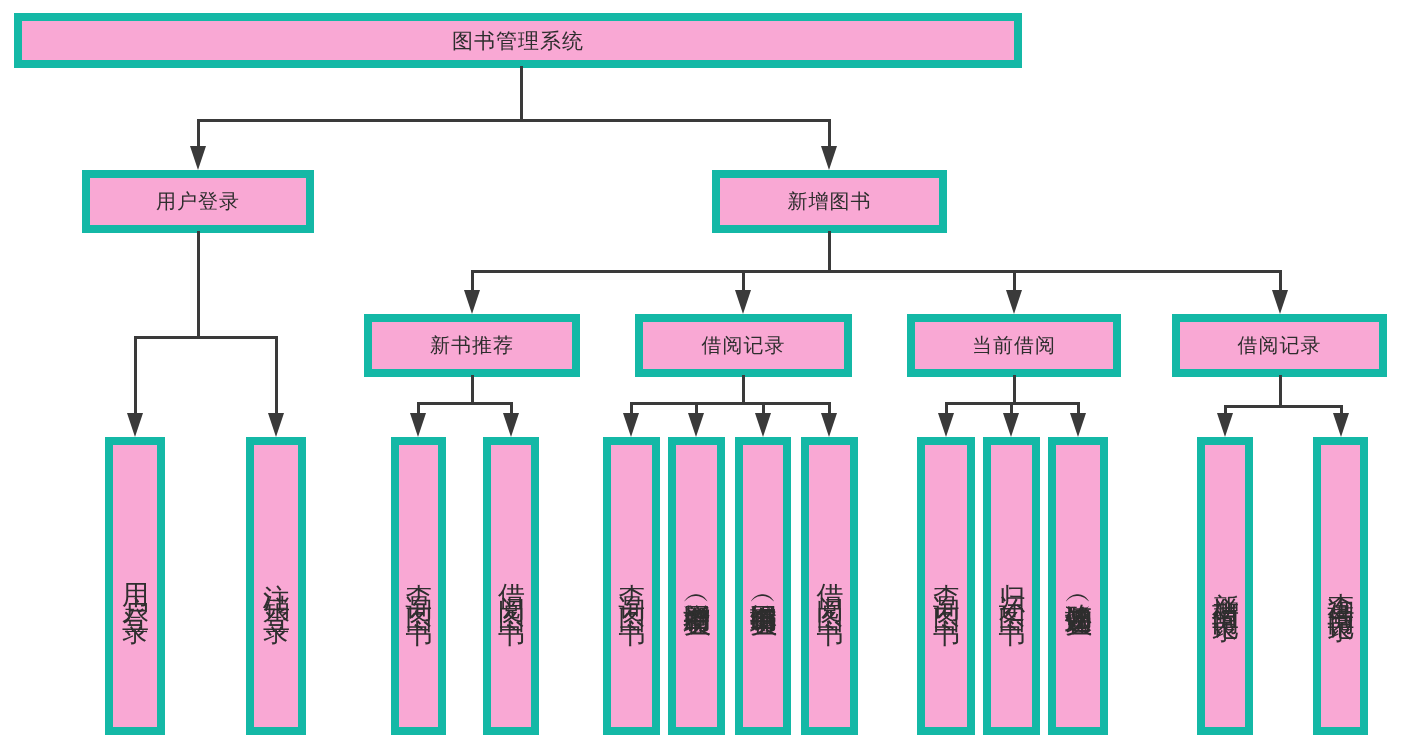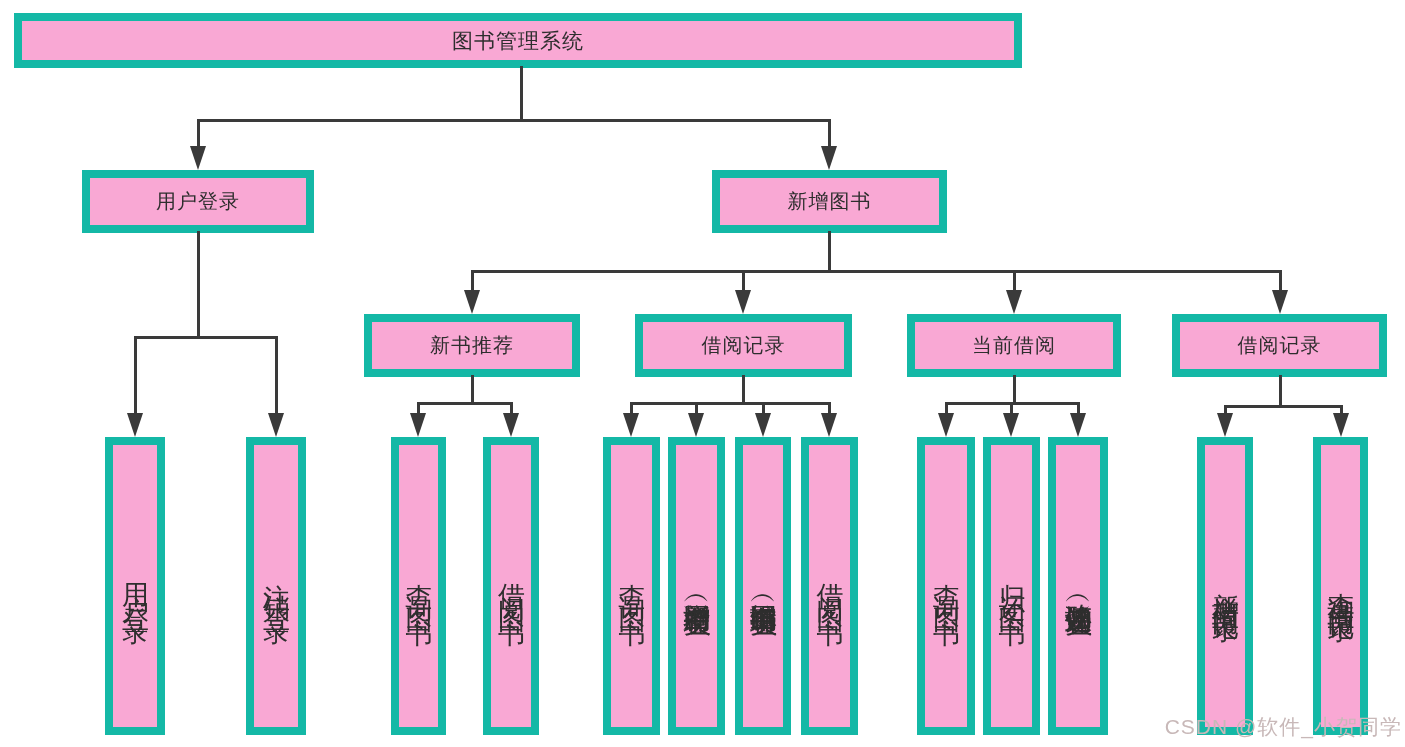--- a/index.html
+++ b/index.html
@@ -175,15 +175,14 @@
     <span>确认归还（管理员）</span>
   </div>
 
   <div class="box leaf mid" style="left:1197px;top:437px;width:56px;height:298px;">
     <span>新增借阅记录</span>
   </div>
   <div class="box leaf mid" style="left:1313px;top:437px;width:55px;height:298px;">
     <span>查询借阅记录</span>
   </div>
 
-  <div class="watermark">CSDN @软件_小贺同学</div>
 
 </div>
 
 </body></html>

